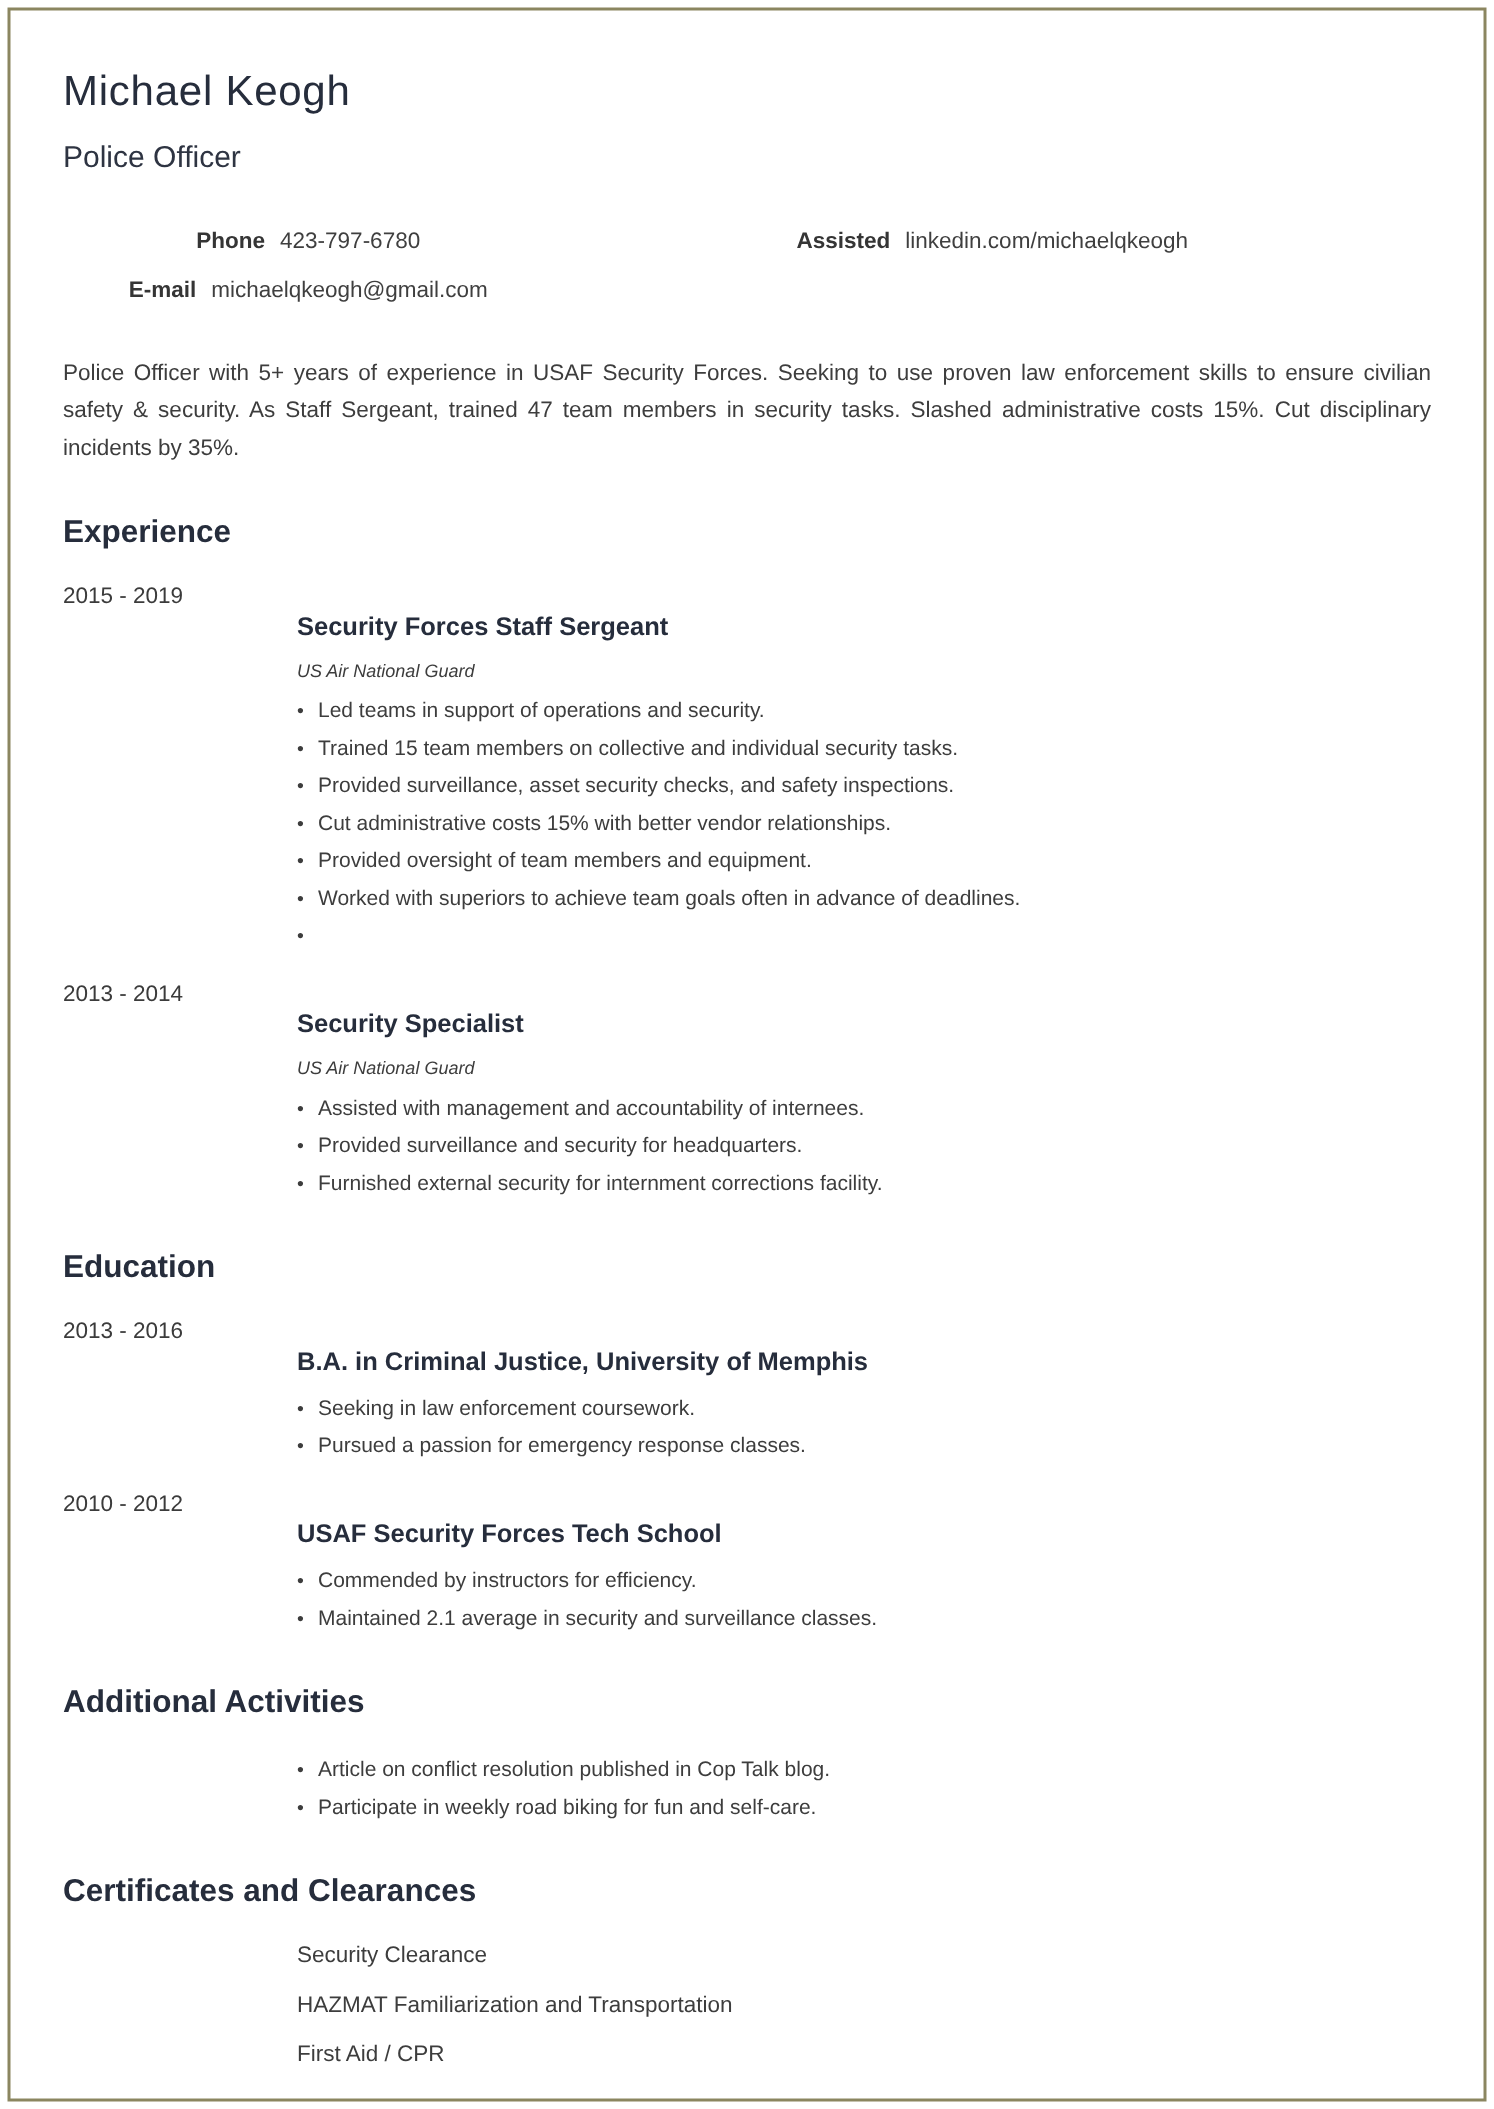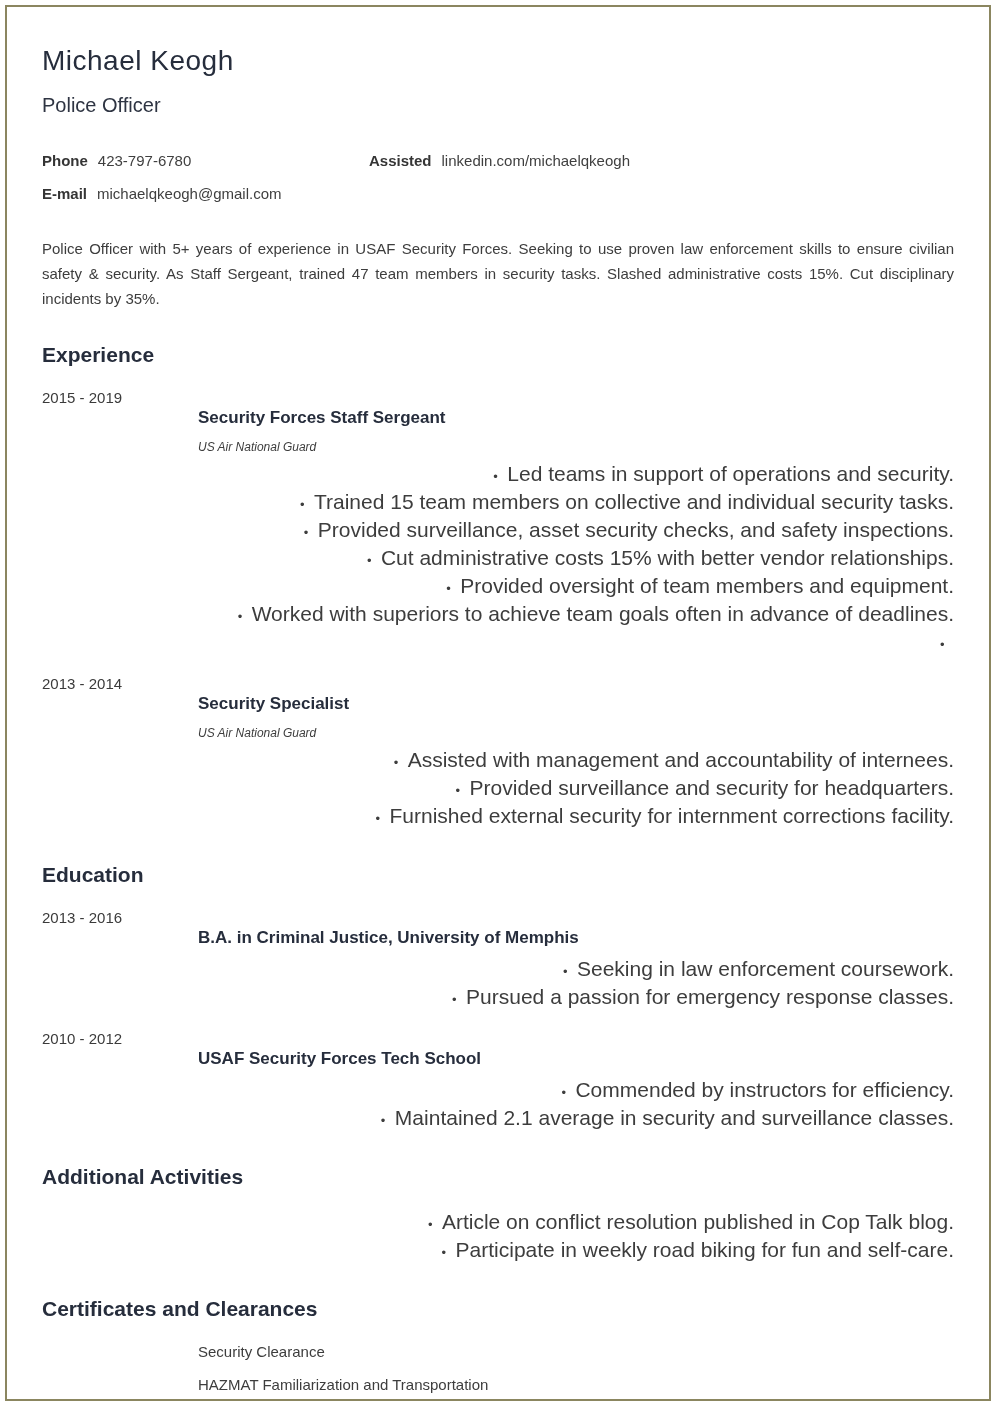--- a/index.html
+++ b/index.html
@@ -29,20 +29,21 @@
     font-size: 20px; color: #2e3442;
     line-height: 26px;
     margin-top: 8px;
   }
   .contact-grid {
     margin-top: 26px;
     display: grid;
     grid-template-columns: 327px 1fr;
     grid-auto-rows: 33px;
     align-items: center;
+    text-align: center;
   }
   .contact-item { font-size: 15px; }
   .contact-label { font-weight: bold; color: #353535; margin-right: 10px; }
   .contact-value { color: #3f3f3f; }
   .summary {
     margin-top: 26px;
     font-size: 15px; line-height: 25px;
     text-align: justify;
     color: #3d3d3d;
   }
@@ -67,21 +68,21 @@
     margin-top: 20px;
   }
   .entry-org {
     font-size: 12px; font-style: italic; color: #3d3d3d;
     line-height: 24px;
     margin-top: 5px;
   }
   .bullets { margin-top: 2px; }
   .bullet {
     display: flex;
-    font-size: 21px; line-height: 25px; color: #3d3d3d; justify-content: flex-end;
+    font-size: 14px; line-height: 25px; color: #3d3d3d;
   }
   .bullet .dot {
     flex: 0 0 auto;
     width: 14px;
     color: #3d3d3d;
   }
   .bullet .dot::before { content: "\2022"; font-size: 13px; }
   .plain-items .plain-item {
     font-size: 15px; line-height: 25px; color: #3d3d3d;
     margin-bottom: 8px;

